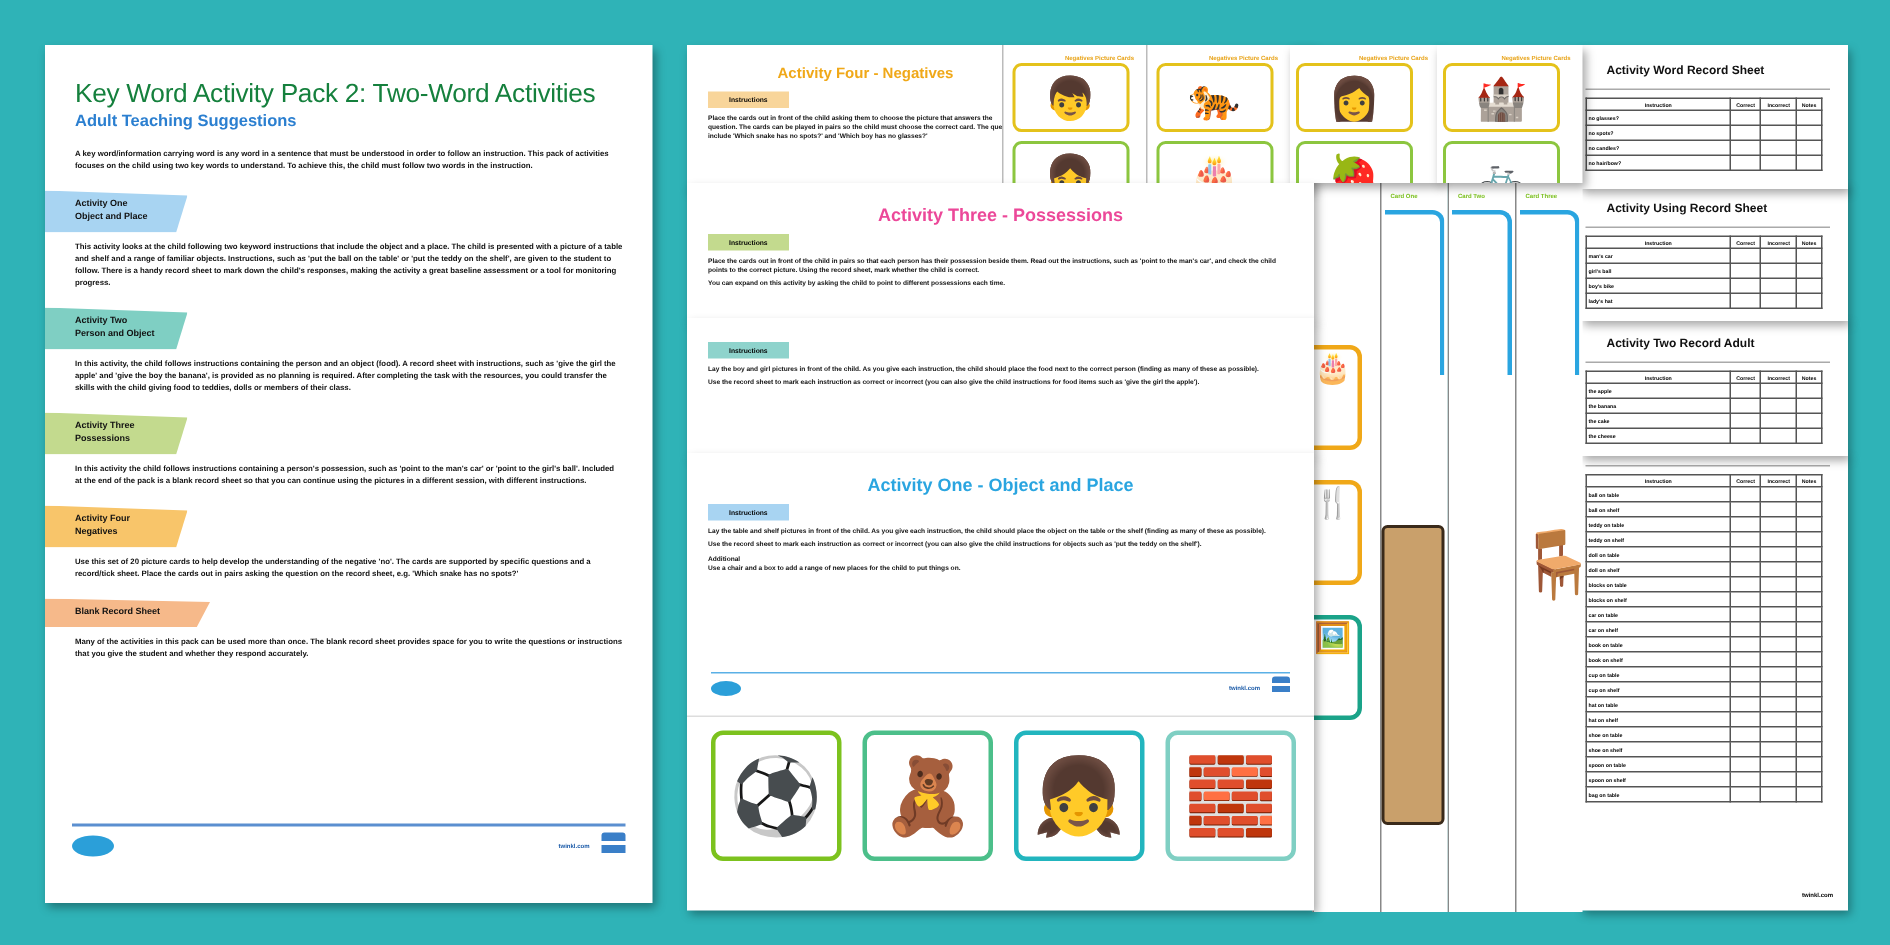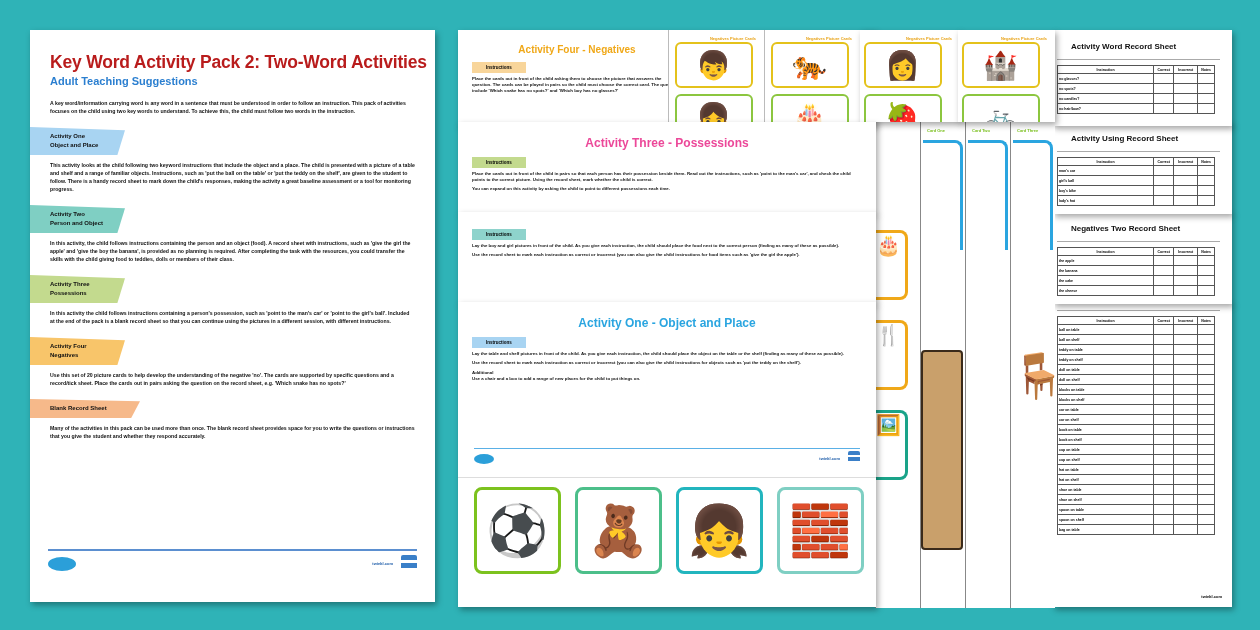--- a/index.html
+++ b/index.html
@@ -3,21 +3,21 @@
 <meta charset="utf-8">
 <style>
   * { box-sizing: border-box; margin: 0; padding: 0; }
   html, body { width: 1260px; height: 630px; overflow: hidden; }
   body { background: #2fb3b7; font-family: "Liberation Sans", sans-serif; position: relative; }
 
   .page { position: absolute; background: #fff; box-shadow: 2px 3px 6px rgba(0,0,0,0.35); overflow: hidden; }
 
   
   #guide { left: 30px; top: 30px; width: 405px; height: 572px; padding: 22px 20px 0 20px; }
-  #guide .title { color: #b91c1c; font-size: 17.5px; font-weight: bold; letter-spacing: -0.2px; white-space: nowrap; }
+  #guide .title { color: #15803d; font-size: 17.5px; font-weight: normal; letter-spacing: -0.2px; white-space: nowrap; }
   #guide .subtitle { color: #2b7fd0; font-size: 11px; font-weight: bold; margin-top: 2px; }
   .bodytext { font-size: 5.2px; line-height: 8px; color: #111; font-weight: bold; }
   #guide .intro { margin-top: 12px; }
   .section-tag { position: relative; margin-left: -20px; margin-top: 12px; padding: 5px 20px; width: 95px; font-size: 6px; line-height: 9px; font-weight: bold; color: #111; clip-path: polygon(0 0, 100% 12%, 92% 100%, 0 100%); }
   .section-tag.wide { width: 110px; }
   .section-body { margin-top: 6px; }
   #guide .footer { position: absolute; left: 18px; right: 18px; bottom: 25px; border-top: 2px solid #5b8fd0; height: 28px; }
   .logo-blob { position: absolute; width: 28px; height: 14px; border-radius: 50%; background: #2b9fd9; }
   .foot-link { position: absolute; font-size: 4px; font-weight: bold; color: #1a5aa8; }
   .foot-emblem { position: absolute; width: 16px; height: 18px; border-radius: 2px; background: linear-gradient(#3a7fc8 0 30%, transparent 30% 45%, #3a7fc8 45% 75%, transparent 75%); }
@@ -239,21 +239,21 @@
           <td></td>
           <td></td>
           <td></td>
         </tr>
       </tbody>
   </table>
   <div style="position:absolute;right:10px;bottom:8px;font-size:4px;font-weight:bold">twinkl.com</div>
 </div>
 
 <div id="rec2" class="page record">
-  <div class="rt">Negatives Two Record Sheet</div>
+  <div class="rt">Activity Two Record Adult</div>
   <div class="rule"></div>
   <table class="rs">
     <tbody>
         <tr>
           <th style="width:96px">Instruction</th>
           <th>Correct</th>
           <th>Incorrect</th>
           <th>Notes</th>
         </tr>
     </tbody>

